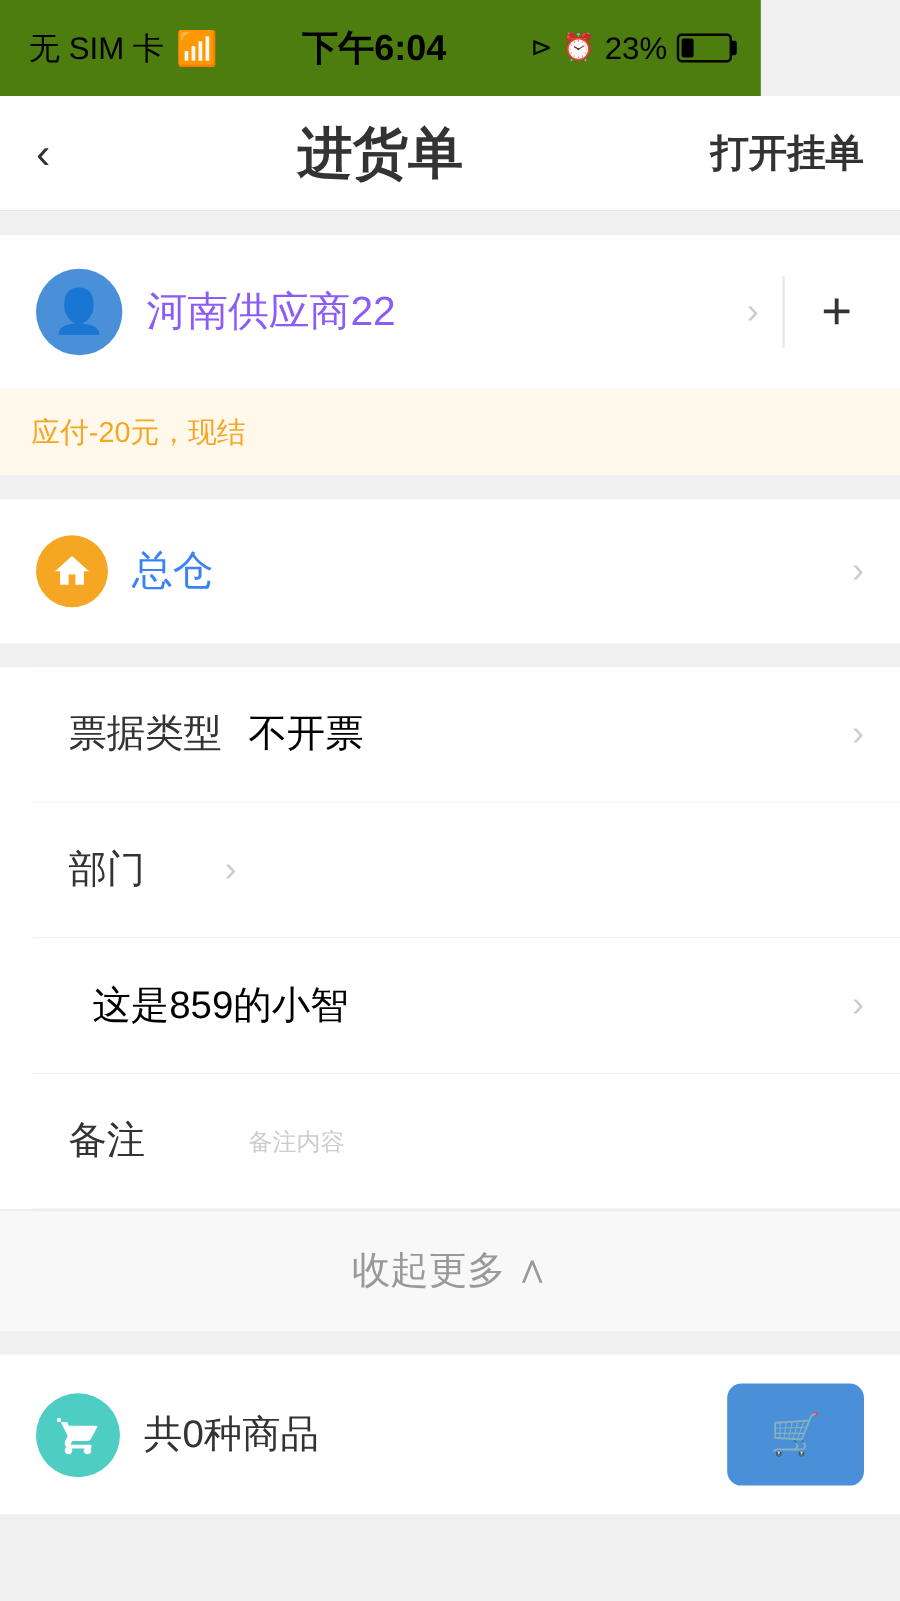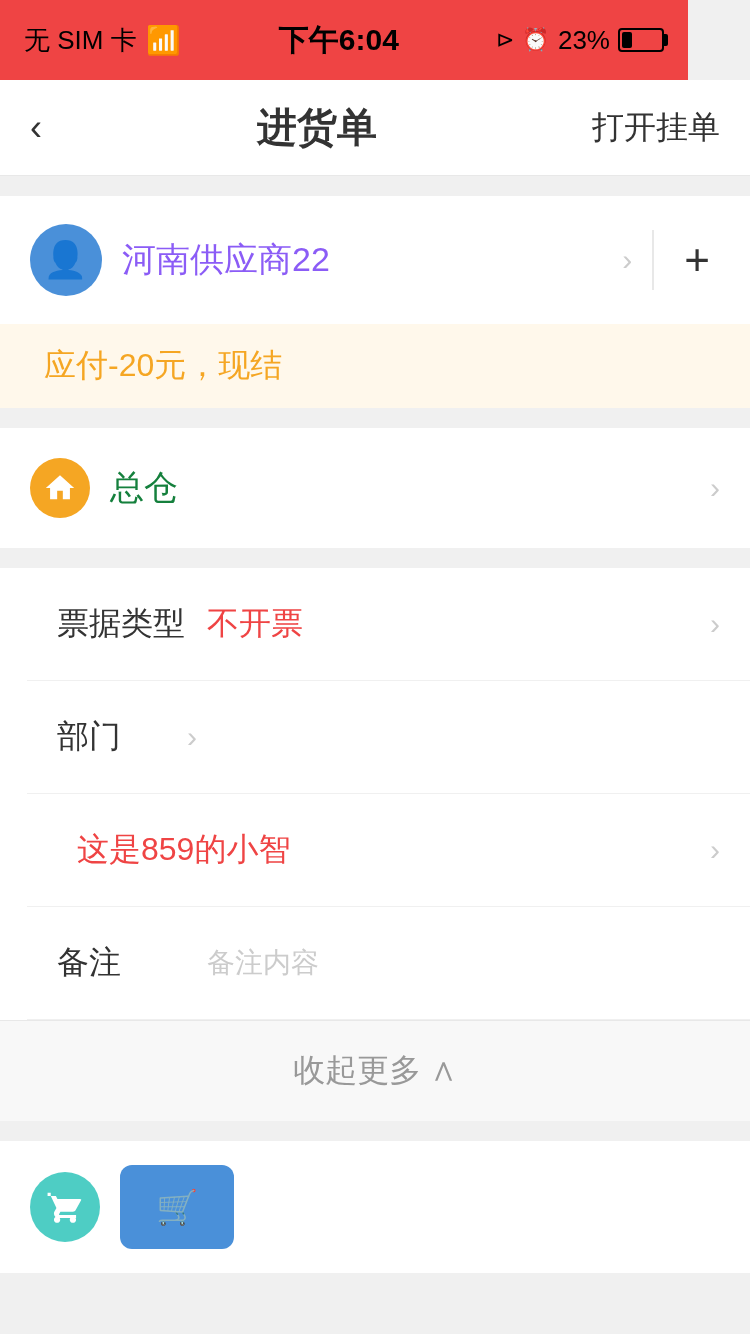--- a/index.html
+++ b/index.html
@@ -8,23 +8,23 @@
     body {
       width: 750px;
       min-height: 1334px;
       font-family: -apple-system, "PingFang SC", "Helvetica Neue", sans-serif;
       background: #f0f0f0;
       font-size: 32px;
     }
 
     
     .status-bar {
-      width: 688px;
+      width: 634px;
       height: 80px;
-      background: #ef4444;
+      background: #4d7c0f;
       display: flex;
       align-items: center;
       justify-content: space-between;
       padding: 0 24px;
       font-size: 28px;
       color: #000;
     }
     .status-left {
       display: flex;
       align-items: center;
@@ -83,28 +83,29 @@
       justify-content: space-between;
       padding: 0 30px;
       border-bottom: 1px solid #e8e8e8;
     }
     .nav-back {
       font-size: 36px;
       color: #333;
       cursor: pointer;
     }
     .nav-title {
-      font-size: 40px;
+      font-size: 46px;
       font-weight: 600;
       color: #333;
     }
     .nav-action {
       font-size: 32px;
       color: #333;
       cursor: pointer;
+      font-weight: bold;
     }
 
     
     .section-gap {
       height: 20px;
       background: #f0f0f0;
     }
 
     
     .white-section {
@@ -154,22 +155,22 @@
     .add-btn {
       font-size: 44px;
       color: #333;
       cursor: pointer;
       padding: 0 10px;
     }
 
     
     .notice-row {
       background: #fff8eb;
-      padding: 20px 44px;
-      font-size: 32px;
+      padding: 20px 26px;
+      font-size: 24px;
       color: #f5a623;
     }
 
     
     .warehouse-row {
       display: flex;
       align-items: center;
       padding: 30px 30px;
       background: #fff;
       cursor: pointer;
@@ -186,21 +187,21 @@
       flex-shrink: 0;
     }
     .warehouse-icon svg {
       width: 34px;
       height: 34px;
       fill: #fff;
     }
     .warehouse-name {
       flex: 1;
       font-size: 34px;
-      color: #15803d;
+      color: #3b82f6;
     }
 
     
     .form-section {
       background: #fff;
       margin-top: 20px;
     }
 
     .form-row {
       display: flex;
@@ -216,26 +217,26 @@
     }
     .form-label {
       font-size: 32px;
       color: #333;
       width: 130px;
       flex-shrink: 0;
     }
     .form-value {
       flex: 1;
       font-size: 32px;
-      color: #ef4444;
+      color: #000000;
       margin-left: 20px;
     }
     .form-placeholder {
       flex: 1;
-      font-size: 28px;
+      font-size: 20px;
       color: #ccc;
       margin-left: 20px;
     }
 
     
     .collapse-row {
       background: #f8f8f8;
       text-align: center;
       padding: 28px 0;
       font-size: 32px;
@@ -373,18 +374,19 @@
     <span>收起更多 ∧</span>
   </div>
 </div>
 
 <div class="bottom-section">
   <div class="product-icon">
     <svg width="38" height="38" viewBox="0 0 24 24" fill="white">
       <path d="M7 18c-1.1 0-2 .9-2 2s.9 2 2 2 2-.9 2-2-.9-2-2-2zm10 0c-1.1 0-2 .9-2 2s.9 2 2 2 2-.9 2-2-.9-2-2-2zM5.2 5H3V3H1v2h2l3.6 7.59L5.25 15c-.2.36-.25.77-.25 1.17C5 17.74 6.26 19 7.83 19H19v-2H8.52c-.18 0-.33-.15-.33-.33l.03-.12.9-1.55H17c.75 0 1.41-.41 1.75-1.03l3.58-6.49A1 1 0 0021.46 7H7.21L6.27 5H5.2z"></path>
     </svg>
   </div>
+  <span class="product-count">共0种商品</span>
   <div class="select-btn">
     <span class="select-btn-icon">🛒</span>
   </div>
 </div>
 
 <div class="page-rest"></div>
 
 </body></html>

